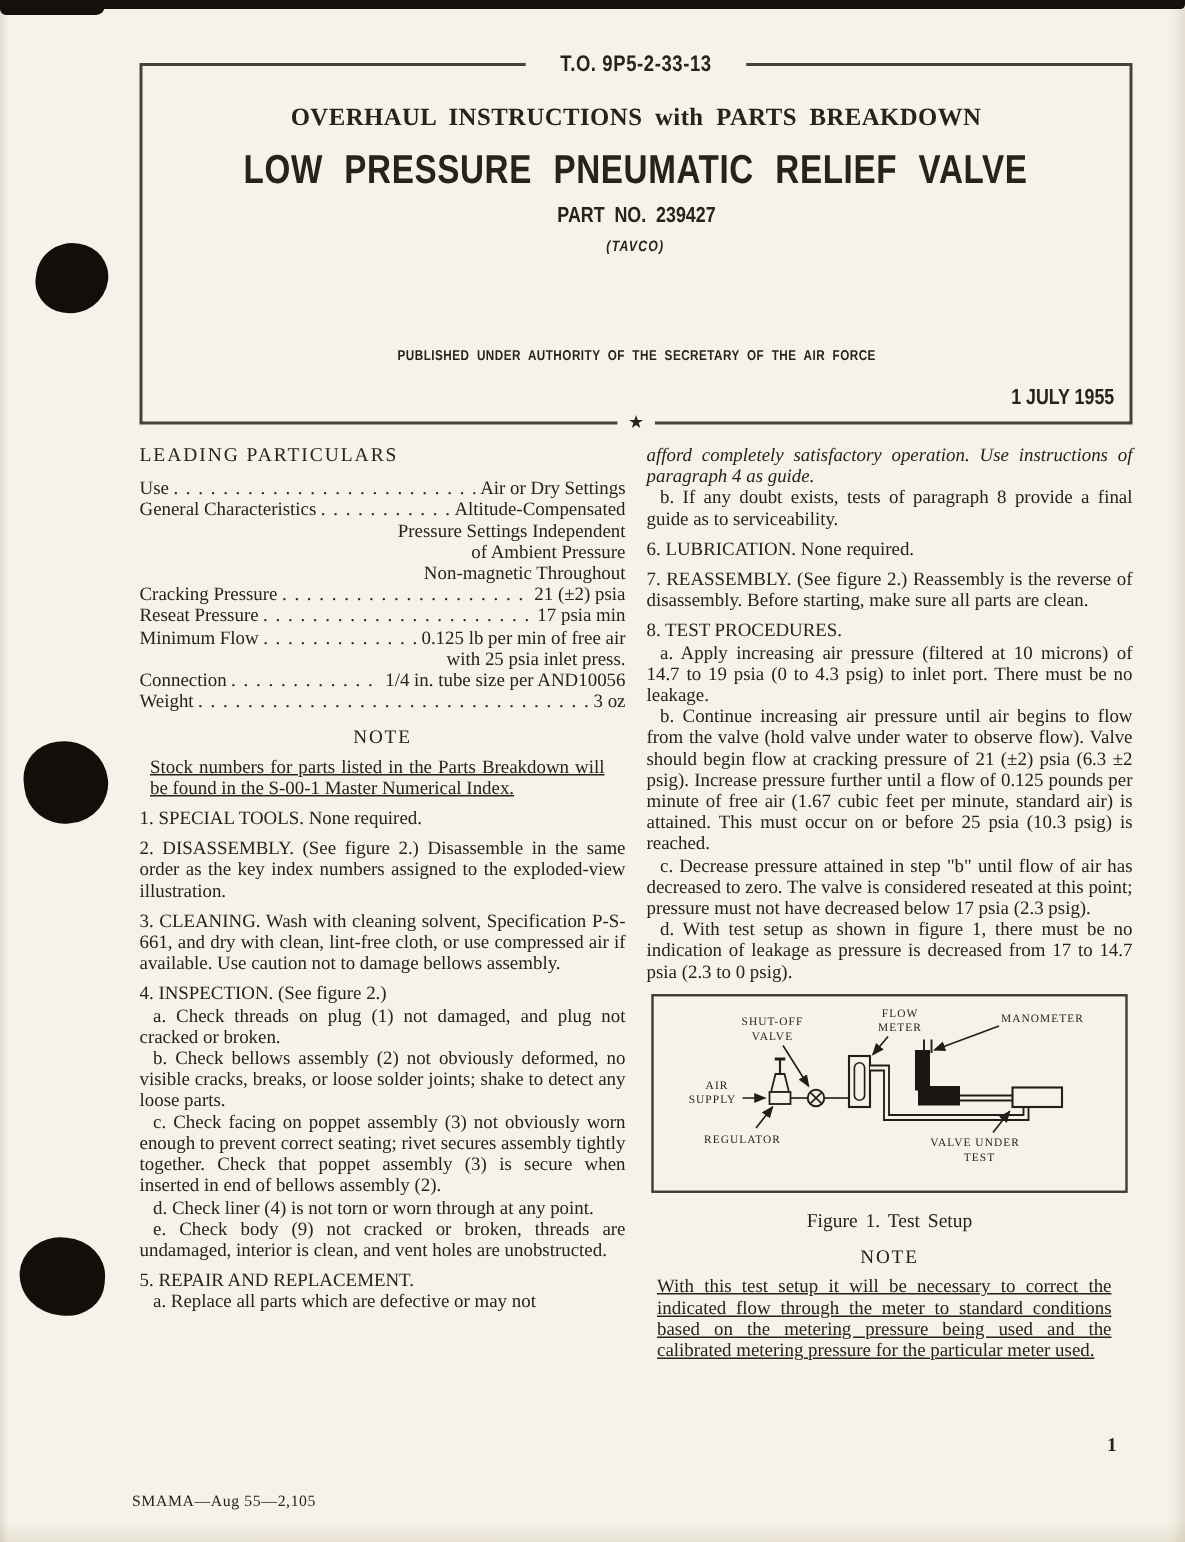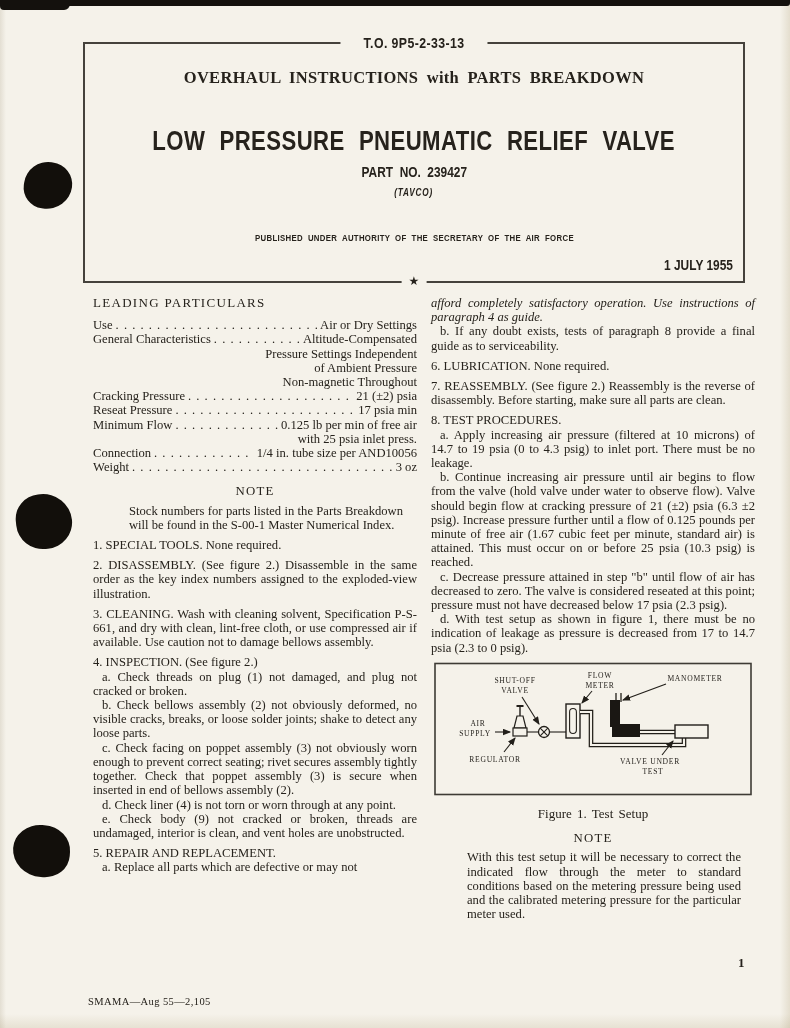--- a/index.html
+++ b/index.html
@@ -20,47 +20,47 @@
   
   .top-strip { position:absolute; left:0; top:0; width:790px; height:6px; background:#14110d; border-radius:0 0 3px 2px; }
   .top-strip-bump { position:absolute; left:0; top:0; width:70px; height:10px; background:#14110d; border-radius:0 0 6px 4px; }
   .blob { position:absolute; background:#120f0b; }
   .blob1 { left:24px; top:162px; width:48px; height:47px; border-radius:52% 48% 55% 45%; transform:rotate(8deg); }
   .blob2 { left:16px; top:494px; width:56px; height:55px; border-radius:46% 54% 50% 50%; transform:rotate(-6deg); }
   .blob3 { left:13px; top:825px; width:57px; height:52px; border-radius:50% 50% 46% 54%; transform:rotate(4deg); }
 
   
   .hbox {
-    position:absolute; left:83px; top:42px; width:662px; height:241px;
+    position:absolute; left:93px; top:42px; width:662px; height:241px;
     border:2px solid #45423c; box-sizing:border-box; text-align:center;
   }
   .cond { font-family:"Liberation Sans", sans-serif; font-weight:bold; display:inline-block; transform:scaleX(.82); transform-origin:center; white-space:nowrap; }
   .to-num { position:absolute; top:-10px; left:50%; transform:translateX(-50%); background:#f5f2ea; padding:0 12px; font-size:15px; letter-spacing:.5px; }
   .to-num .cond { font-size:15px; }
   .hsub { margin-top:24px; font-size:16.5px; font-weight:bold; letter-spacing:.3px; word-spacing:4px; }
-  .htitle { margin-top:38px; font-size:27px; word-spacing:.35em; letter-spacing:.5px; }
+  .htitle { margin-top:10px; font-size:27px; word-spacing:.35em; letter-spacing:.5px; }
   .hpart { margin-top:7px; font-size:14.5px; word-spacing:4px; }
   .htavco { margin-top:6px; font-size:10px; letter-spacing:1px;font-style:italic; }
   .hauth { position:absolute; left:0; right:0; bottom:38px; font-size:9.5px; word-spacing:3px; letter-spacing:.4px; }
   .hdate { position:absolute; right:10px; bottom:7px; font-size:14.5px; }
   .hdate .cond { transform-origin:right center; }
   .hstar { position:absolute; bottom:-9px; left:50%; transform:translateX(-50%); background:#f5f2ea; padding:0 7px; font-size:12px; line-height:18px; }
 
   
   .col { position:absolute; top:296px; width:324px; font-size:12.6px; line-height:14.2px; text-align:justify; }
   .col-left { left:93px; }
   .col-right { left:431px; }
   .lp-heading { text-align:left; font-size:13px; letter-spacing:1.3px; margin-bottom:8px; }
   .lp-row { display:flex; align-items:baseline; }
   .lp-label, .lp-value { white-space:nowrap; }
   .lp-dots { flex:1; overflow:hidden; white-space:nowrap; margin:0 3px; }
   .lp-dots::before { content:". . . . . . . . . . . . . . . . . . . . . . . . . . . . . . . . . . . . . . . ."; letter-spacing:1px; }
   .lp-cont { text-align:right; }
   .note-heading { text-align:center; font-size:12.8px; letter-spacing:1.2px; margin:10px 0 5px; }
-  .note-text { margin:0 14px 0 36px; text-align:justify; }
+  .note-text { margin:0 14px 0 7px; text-align:justify;text-decoration:underline; }
   p.para { margin:0; }
   p.num { margin-top:6px; }
   p.sub { text-indent:9px; }
   p.cont { margin-top:0;font-style:italic; }
 
   
   .figure-wrap { margin-top:7px; }
   .figure-svg text { font-family:"Liberation Serif", serif; font-size:7.6px; letter-spacing:.7px; fill:#221f1a; }
   .fig-caption { text-align:center; font-size:13px; margin-top:6px; word-spacing:2px; }
 

